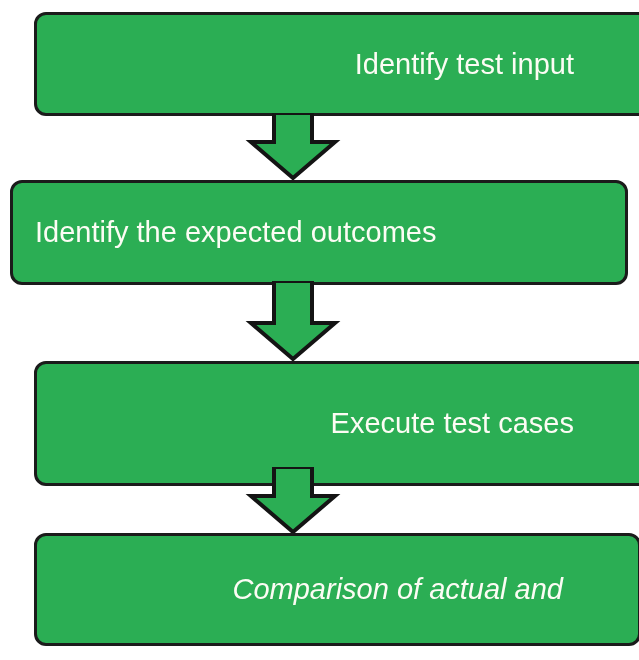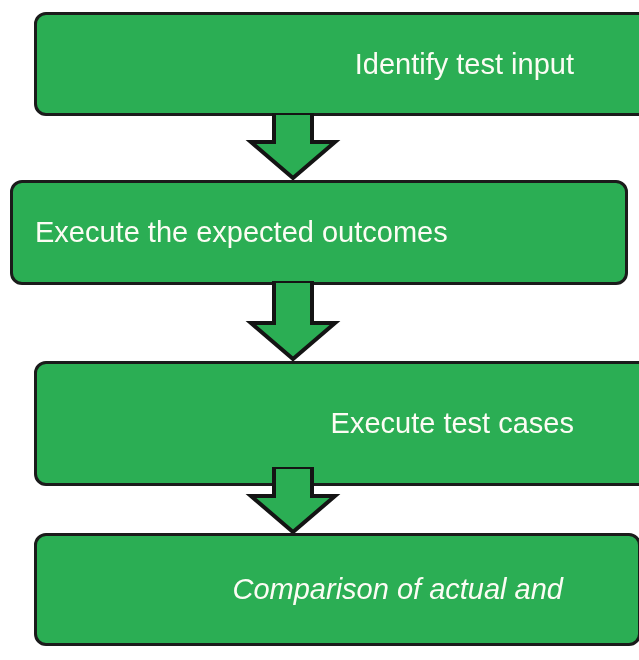--- a/index.html
+++ b/index.html
@@ -65,21 +65,21 @@
 
   <div class="box step-1 align-center">
     <div class="txt">Identify test input</div>
   </div>
 
   <svg class="arrow arrow-1" width="100" height="67" viewBox="0 0 100 67" xmlns="http://www.w3.org/2000/svg">
     <polygon points="31,0 31,29 8,29 50,65 92,29 69,29 69,0"></polygon>
   </svg>
 
   <div class="box step-2 align-left">
-    <div class="txt">Execute the expected outcomes</div>
+    <div class="txt">Identify the expected outcomes</div>
   </div>
 
   <svg class="arrow arrow-2" width="100" height="80" viewBox="0 0 100 80" xmlns="http://www.w3.org/2000/svg">
     <polygon points="31,0 31,42 8,42 50,78 92,42 69,42 69,0"></polygon>
   </svg>
 
   <div class="box step-3 align-center">
     <div class="txt">Execute test cases</div>
   </div>
 

